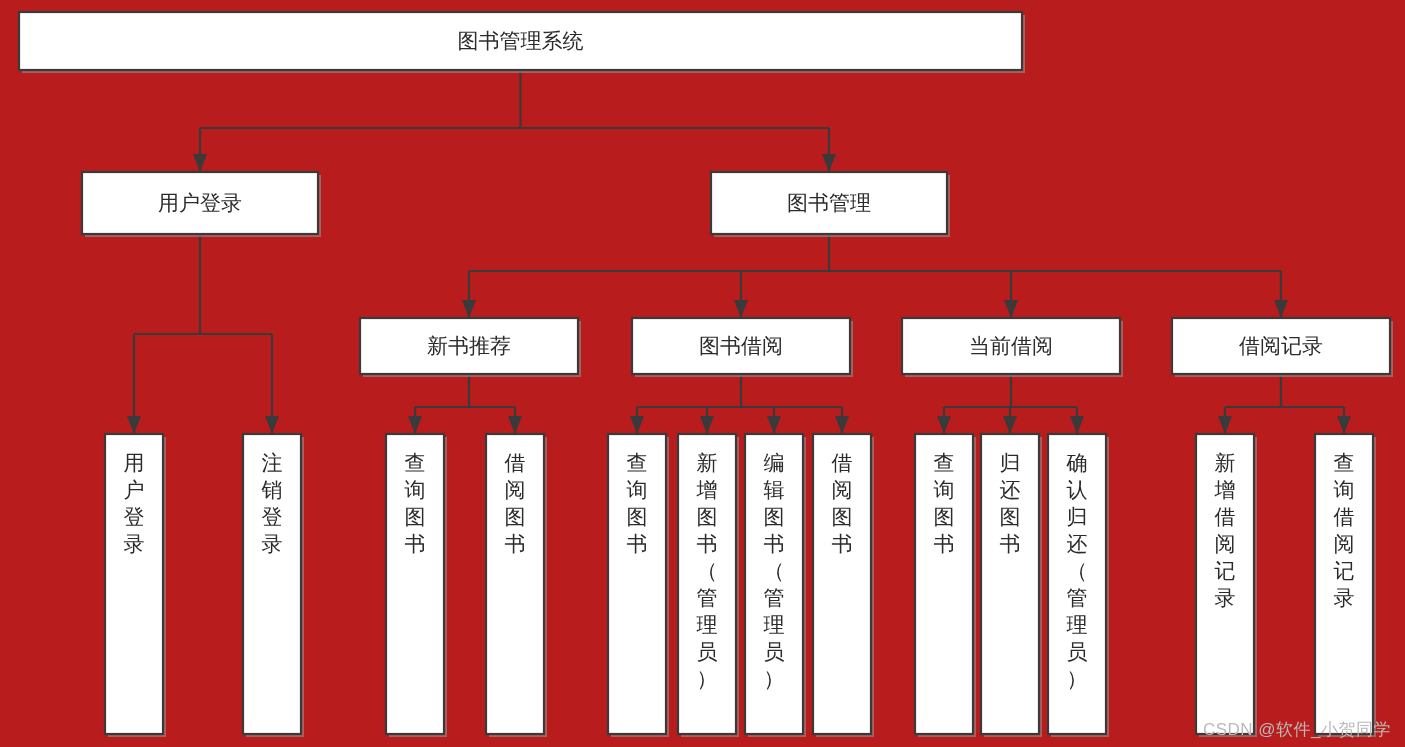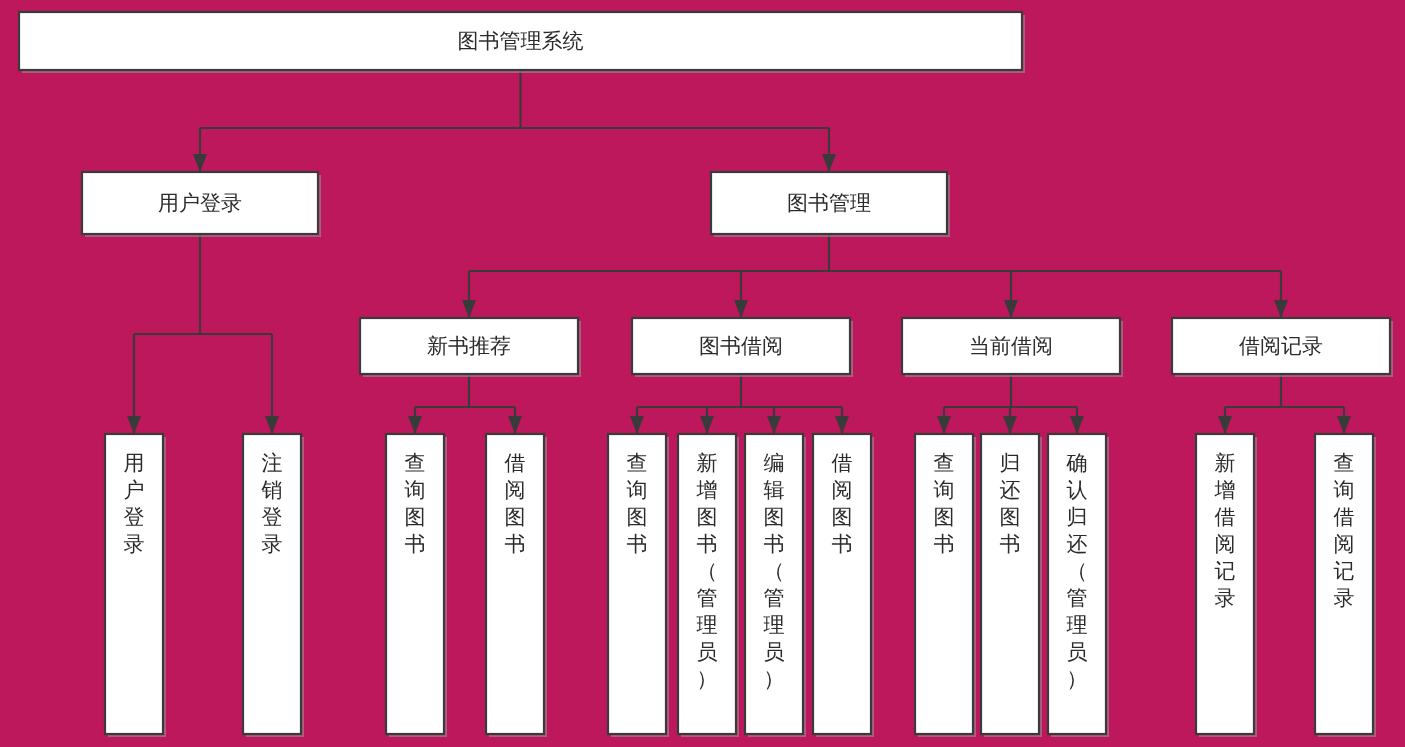--- a/index.html
+++ b/index.html
@@ -8,21 +8,21 @@
     padding: 0;
     background: #ffffff;
   }
   body {
     font-family: "Liberation Sans", "DejaVu Sans", sans-serif;
   }
   #diagram-root {
     position: relative;
     width: 1405px;
     height: 747px;
-    background: #be185d;
+    background: #b91c1c;
     overflow: hidden;
   }
   svg.diagram-canvas {
     position: absolute;
     left: 0;
     top: 0;
     width: 1405px;
     height: 747px;
     display: block;
   }
@@ -225,13 +225,14 @@
           <rect x="1196" y="434" width="58" height="300" class="node-box"></rect>
           <text x="1225" y="469.5" class="node-label-vertical"><tspan x="1225" dy="0">新</tspan><tspan x="1225" dy="27">增</tspan><tspan x="1225" dy="27">借</tspan><tspan x="1225" dy="27">阅</tspan><tspan x="1225" dy="27">记</tspan><tspan x="1225" dy="27">录</tspan></text>
         </g>
         <g>
           <rect x="1318" y="437" width="58" height="300" class="node-box-shadow"></rect>
           <rect x="1315" y="434" width="58" height="300" class="node-box"></rect>
           <text x="1344" y="469.5" class="node-label-vertical"><tspan x="1344" dy="0">查</tspan><tspan x="1344" dy="27">询</tspan><tspan x="1344" dy="27">借</tspan><tspan x="1344" dy="27">阅</tspan><tspan x="1344" dy="27">记</tspan><tspan x="1344" dy="27">录</tspan></text>
         </g>
       </g>
   </svg>
+  <div class="watermark-text">CSDN @软件_小贺同学</div>
 </div>
 
 </body></html>

